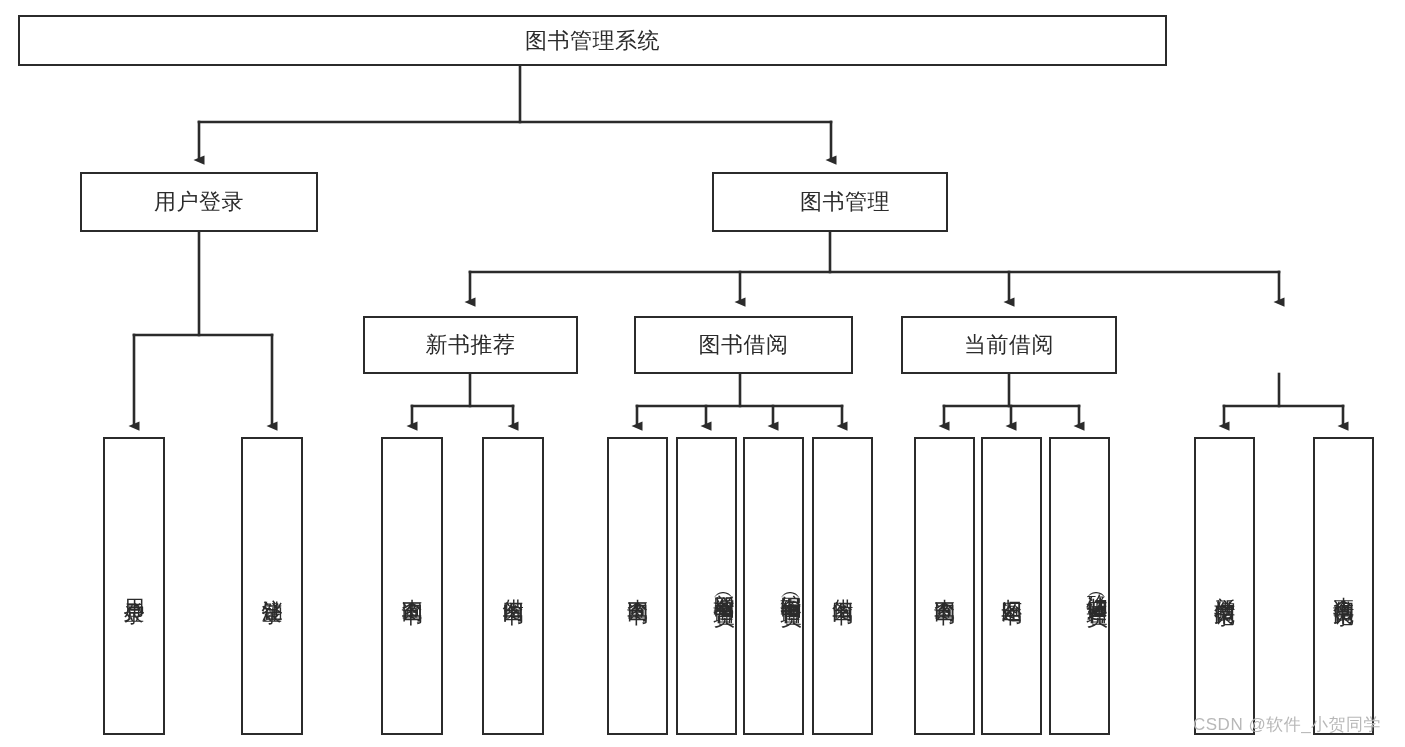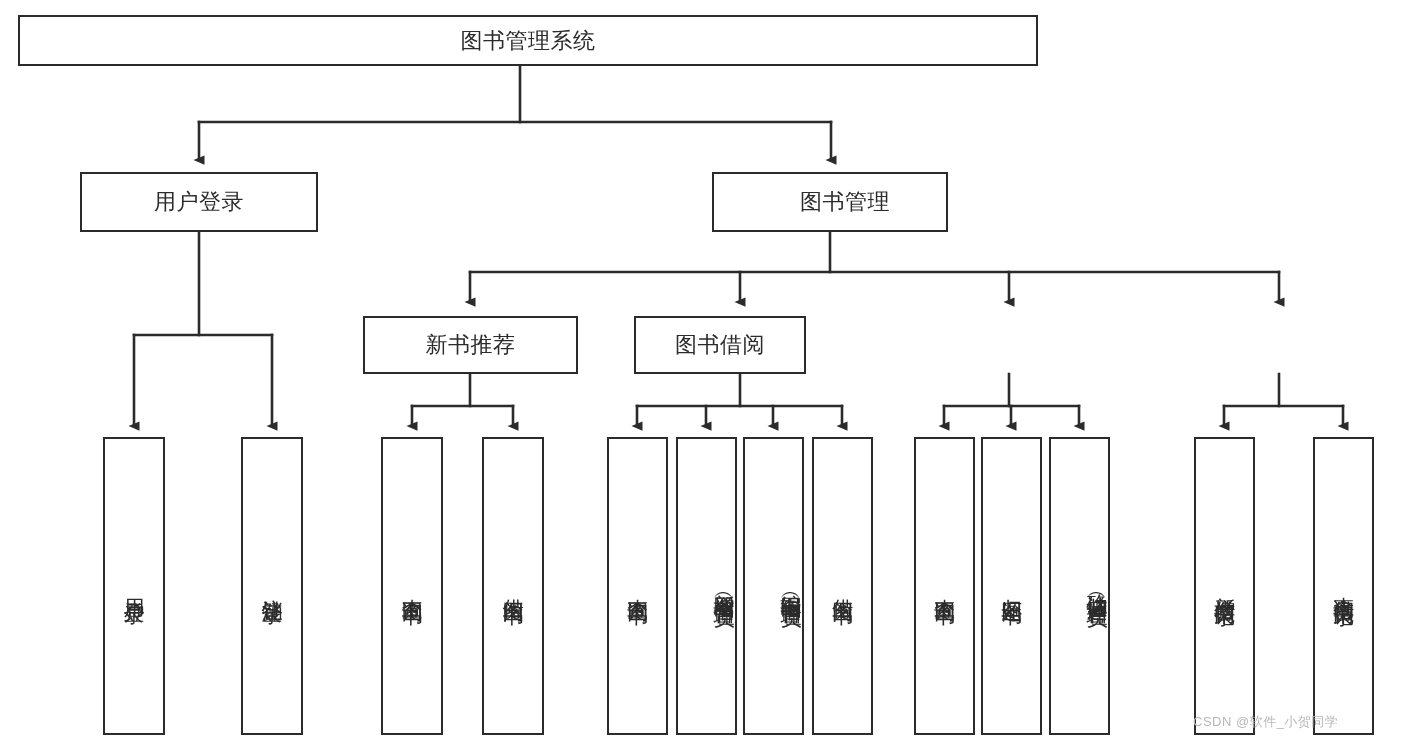--- a/index.html
+++ b/index.html
@@ -56,21 +56,21 @@
     display: block;
   }
   .node.v.topalign {
     align-items: flex-start;
   }
   .node.v.midalign {
     align-items: center;
   }
   .watermark {
     position: absolute;
-    font-size: 13px;
+    font-size: 17px;
     color: #b8b8b8;
     white-space: nowrap;
     letter-spacing: 0.5px;
     pointer-events: none;
   }
 </style>
 </head>
 <body>
 
 <div id="diagram-root">
@@ -119,36 +119,39 @@
       <path d="M1011,406 L1011,426" marker-end="url(#arrow)"></path>
       <path d="M1079,406 L1079,426" marker-end="url(#arrow)"></path>
 
       <path d="M1279,374 L1279,406"></path>
       <path d="M1224,406 L1343,406"></path>
       <path d="M1224,406 L1224,426" marker-end="url(#arrow)"></path>
       <path d="M1343,406 L1343,426" marker-end="url(#arrow)"></path>
     </g>
   </svg>
 
-  <div class="node h" style="left:18px; top:15px; width:1020px; height:51px;">
+  <div class="node h" style="left:18px; top:15px; width:1149px; height:51px;">
     <span>图书管理系统</span>
   </div>
 
   <div class="node h" style="left:80px; top:172px; width:238px; height:60px;">
     <span>用户登录</span>
   </div>
   <div class="node h" style="left:712px; top:172px; width:236px; height:60px;padding-left:30px;">
     <span>图书管理</span>
   </div>
 
   <div class="node h" style="left:363px; top:316px; width:215px; height:58px;">
     <span>新书推荐</span>
   </div>
-  <div class="node h" style="left:634px; top:316px; width:172px; height:58px;">
+  <div class="node h" style="left:634px; top:316px; width:219px; height:58px;">
     <span>图书借阅</span>
+  </div>
+  <div class="node h" style="left:901px; top:316px; width:216px; height:58px;">
+    <span>当前借阅</span>
   </div>
 
   <div class="node v midalign" style="left:103px; top:437px; width:62px; height:298px;">
     <span class="vlabel">用户登录</span>
   </div>
   <div class="node v midalign" style="left:241px; top:437px; width:62px; height:298px;">
     <span class="vlabel">注销登录</span>
   </div>
 
   <div class="node v midalign" style="left:381px; top:437px; width:62px; height:298px;">

